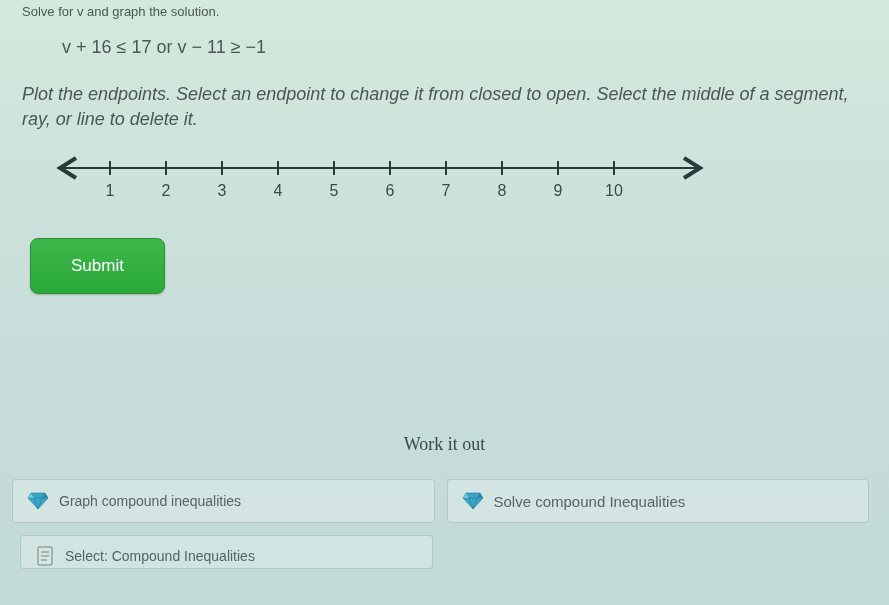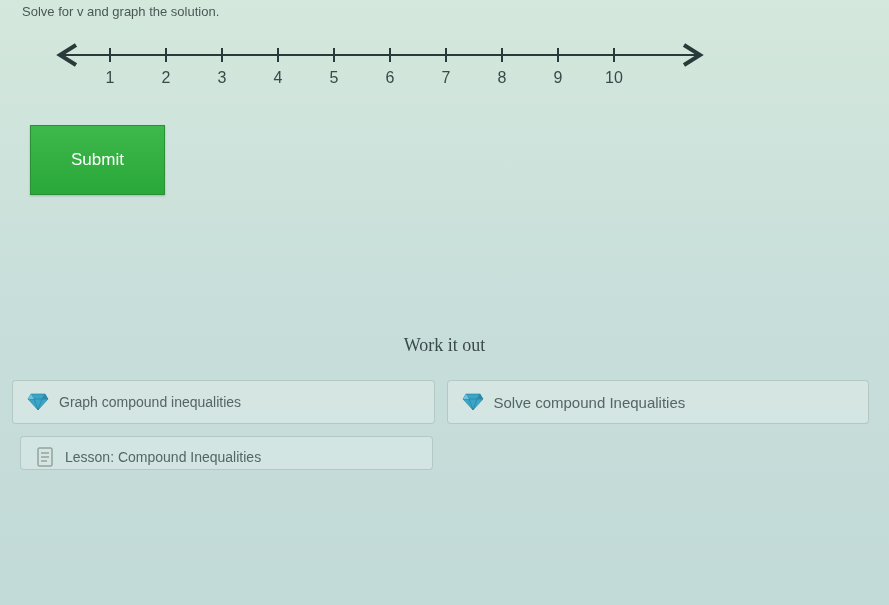--- a/index.html
+++ b/index.html
@@ -37,22 +37,22 @@
   .numberline-wrap {
     margin: 14px 0 20px 30px;
     width: 660px;
     height: 60px;
   }
   .submit-btn {
     background: linear-gradient(180deg, #3db84a 0%, #2ba83a 100%);
     border: 1px solid #2a8f35;
     color: #fff;
     font-size: 17px;
-    padding: 24px 40px;
-    border-radius: 0;
+    padding: 17px 40px;
+    border-radius: 8px;
     margin: 8px 0 0 10px;
     cursor: pointer;
     box-shadow: 0 1px 2px rgba(0,0,0,0.2);
   }
   .spacer {
     height: 130px;
   }
   .workout-section {
     text-align: center;
     margin-top: 10px;
@@ -114,21 +114,23 @@
     align-items: center;
     justify-content: center;
   }
 </style>
 </head>
 <body>
 
 <div class="content">
   <div class="title">Solve for v and graph the solution.</div>
 
-
+  <div class="equation">v + 16 ≤ 17 or v − 11 ≥ −1</div>
+
+  <div class="instruction">Plot the endpoints. Select an endpoint to change it from closed to open. Select the middle of a segment, ray, or line to delete it.</div>
 
   <div class="numberline-wrap">
     <svg width="660" height="60" viewBox="0 0 660 60">
       <defs>
         <marker id="arrowL" markerWidth="12" markerHeight="12" refX="3" refY="6" orient="auto">
           <path d="M10,1 L2,6 L10,11" fill="none" stroke="#2a3a3a" stroke-width="2"></path>
         </marker>
         <marker id="arrowR" markerWidth="12" markerHeight="12" refX="9" refY="6" orient="auto">
           <path d="M2,1 L10,6 L2,11" fill="none" stroke="#2a3a3a" stroke-width="2"></path>
         </marker>
@@ -200,15 +202,15 @@
 <div class="lesson-row">
   <div class="lesson-card">
     <span class="doc-icon">
       <svg width="18" height="20" viewBox="0 0 18 20">
         <rect x="2" y="1" width="14" height="18" rx="1" fill="#d8e4e0" stroke="#6a8580" stroke-width="1"></rect>
         <line x1="5" y1="6" x2="13" y2="6" stroke="#6a8580" stroke-width="1"></line>
         <line x1="5" y1="10" x2="13" y2="10" stroke="#6a8580" stroke-width="1"></line>
         <line x1="5" y1="14" x2="11" y2="14" stroke="#6a8580" stroke-width="1"></line>
       </svg>
     </span>
-    <span>Lesson: Compound Inequalities</span>
+    <span>Select: Compound Inequalities</span>
   </div>
 </div>
 
 </body></html>

